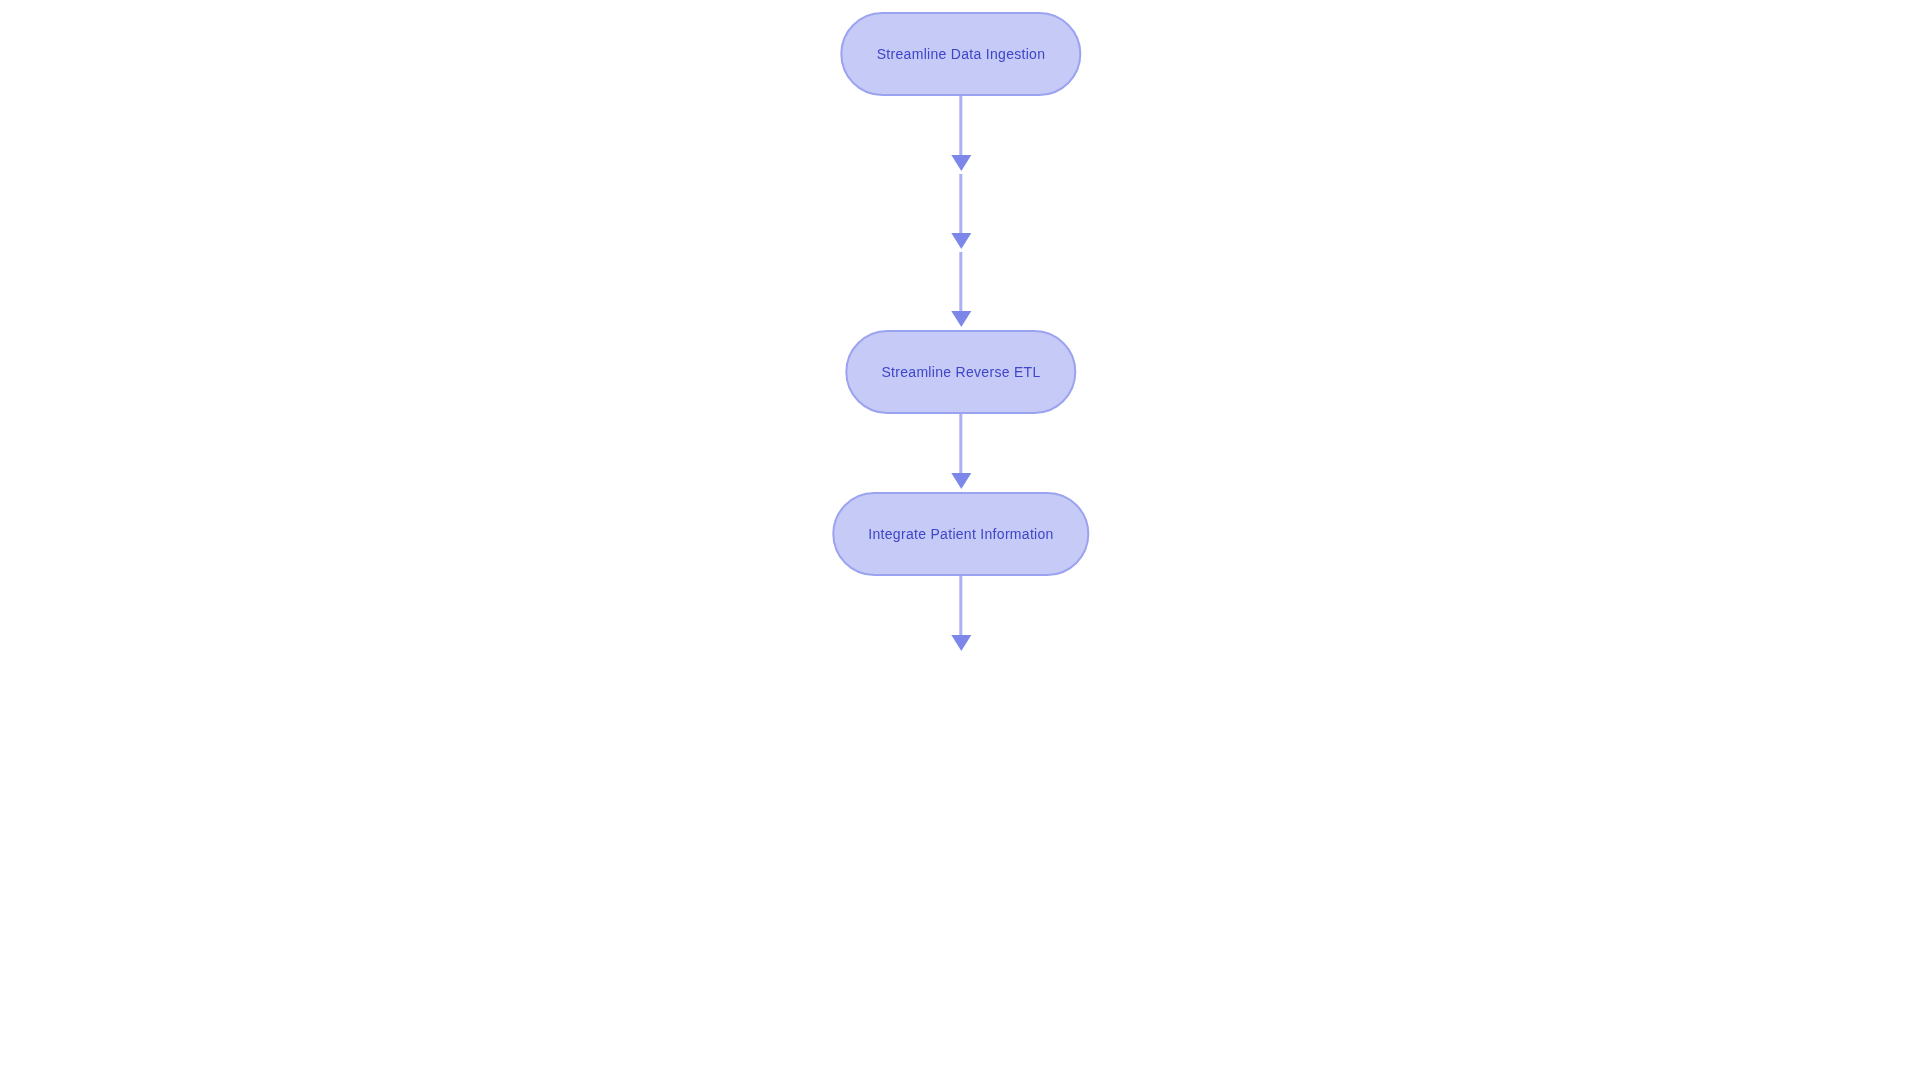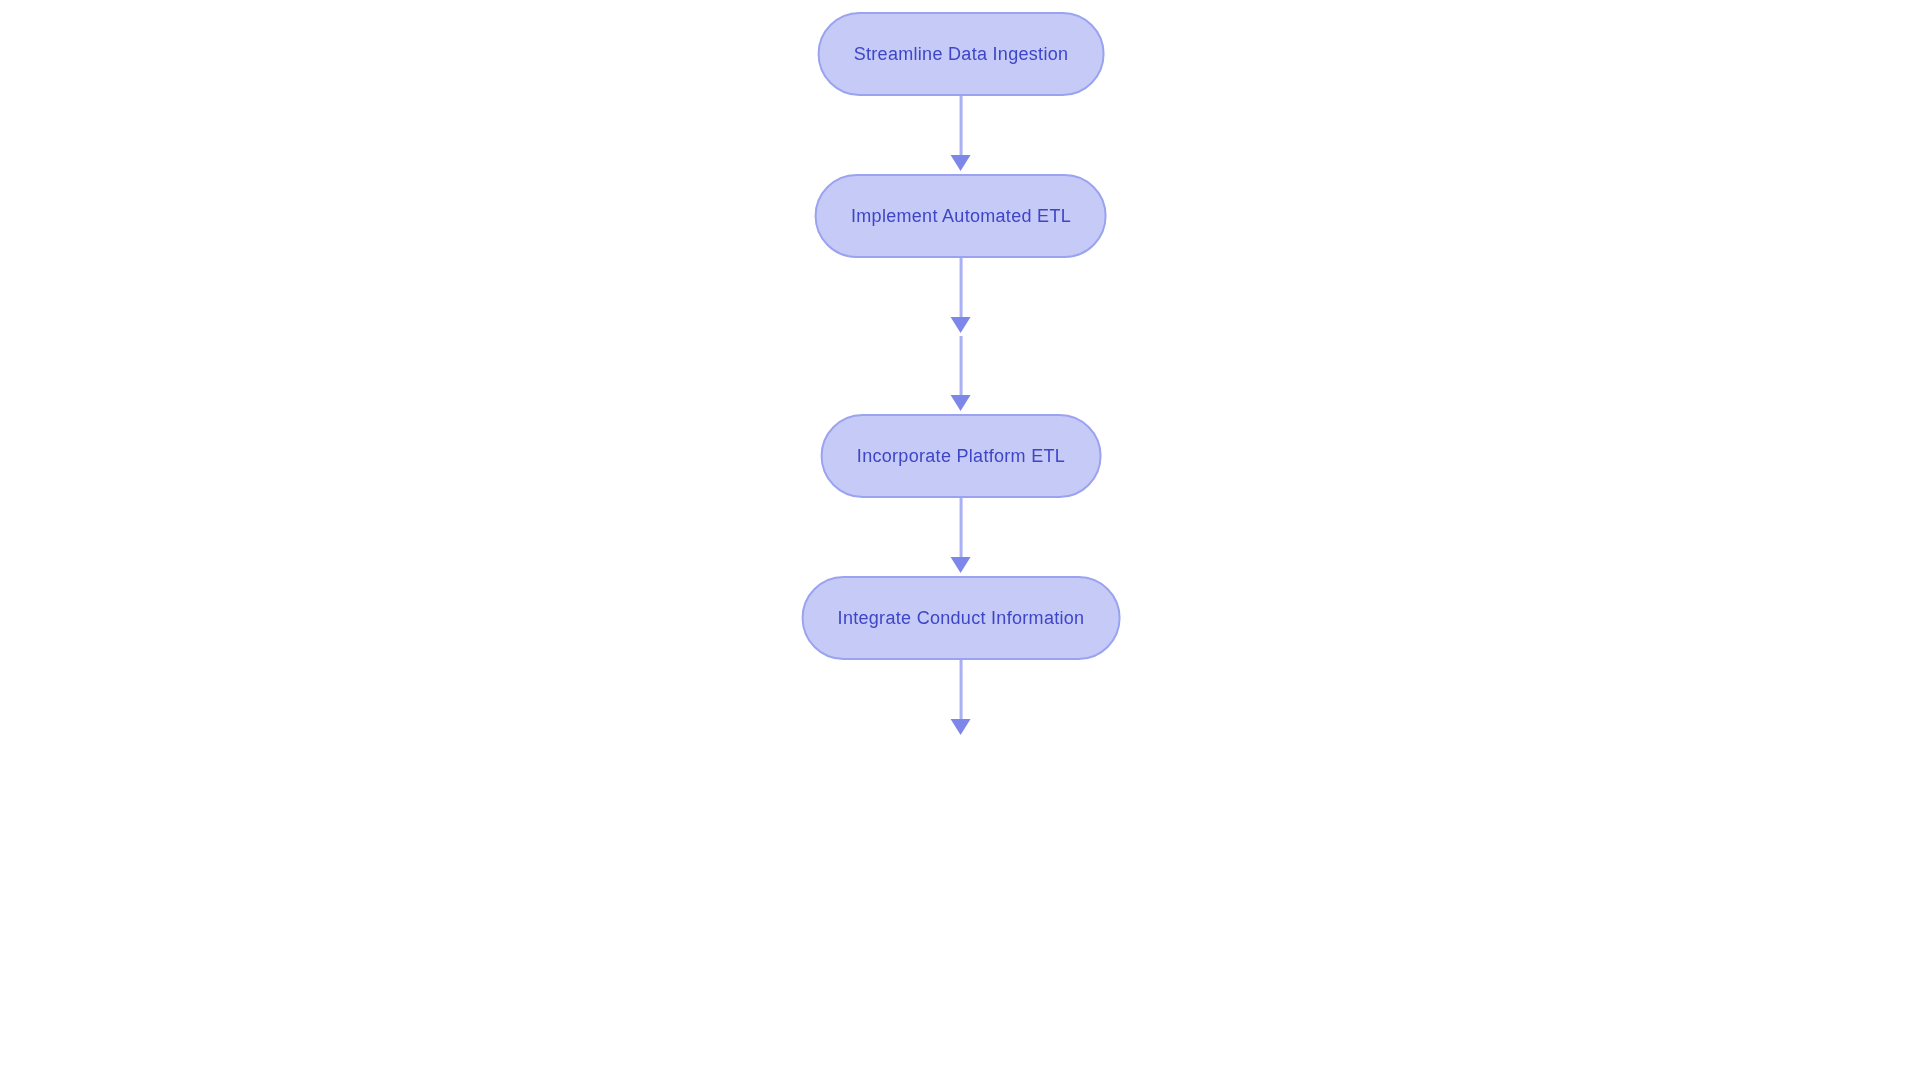--- a/index.html
+++ b/index.html
@@ -40,21 +40,21 @@
     padding: 0 34px;
     border-radius: 42px;
     background: var(--node-fill, #c6caf6);
     border: 2px solid var(--node-border, #9ba3f0);
     display: inline-flex;
     align-items: center;
     justify-content: center;
   }
   .node-label {
     color: var(--node-text, #3e45c7);
-    font-size: 18px;
+    font-size: 14px;
     font-weight: 500;
     letter-spacing: 0.3px;
     white-space: nowrap;
   }
   .arrow {
     height: 78px;
     width: 24px;
     display: flex;
     flex-direction: column;
     align-items: center;
@@ -84,49 +84,46 @@
     <div class="node">
       <span class="node-label">Streamline Data Ingestion</span>
     </div>
     <div class="arrow">
       <div class="shaft"></div>
       <div class="head"></div>
     </div>
   </div>
 
   <div class="flow-step">
-    <div class="node">
-      <span class="node-label">Implement Automated ETL</span>
-    </div>
     <div class="arrow">
       <div class="shaft"></div>
       <div class="head"></div>
     </div>
   </div>
 
   <div class="flow-step">
     <div class="arrow">
       <div class="shaft"></div>
       <div class="head"></div>
     </div>
   </div>
 
   <div class="flow-step">
     <div class="node">
-      <span class="node-label">Incorporate Platform ETL</span>
+      <span class="node-label">Streamline Reverse ETL</span>
     </div>
     <div class="arrow">
       <div class="shaft"></div>
       <div class="head"></div>
     </div>
   </div>
 
   <div class="flow-step">
     <div class="node">
-      <span class="node-label">Integrate Conduct Information</span>
+      <span class="node-label">Integrate Patient Information</span>
     </div>
     <div class="arrow">
       <div class="shaft"></div>
       <div class="head"></div>
     </div>
   </div>
 
   <div class="flow-step">
     <div class="arrow">
       <div class="shaft"></div>

